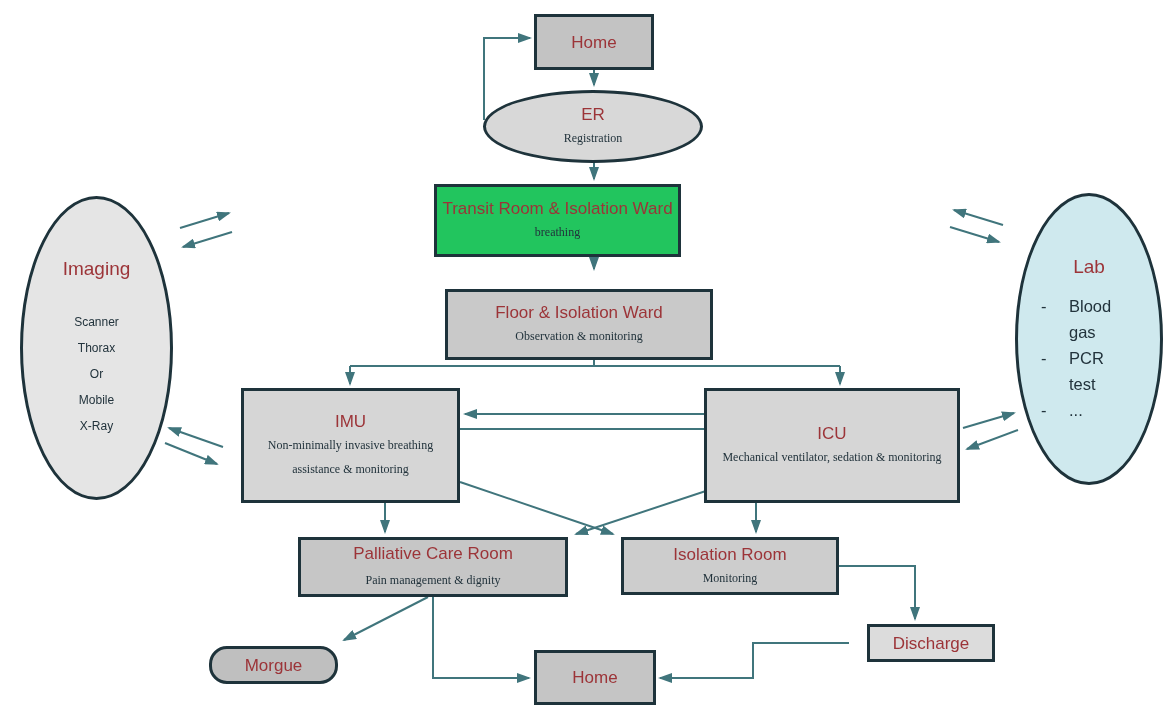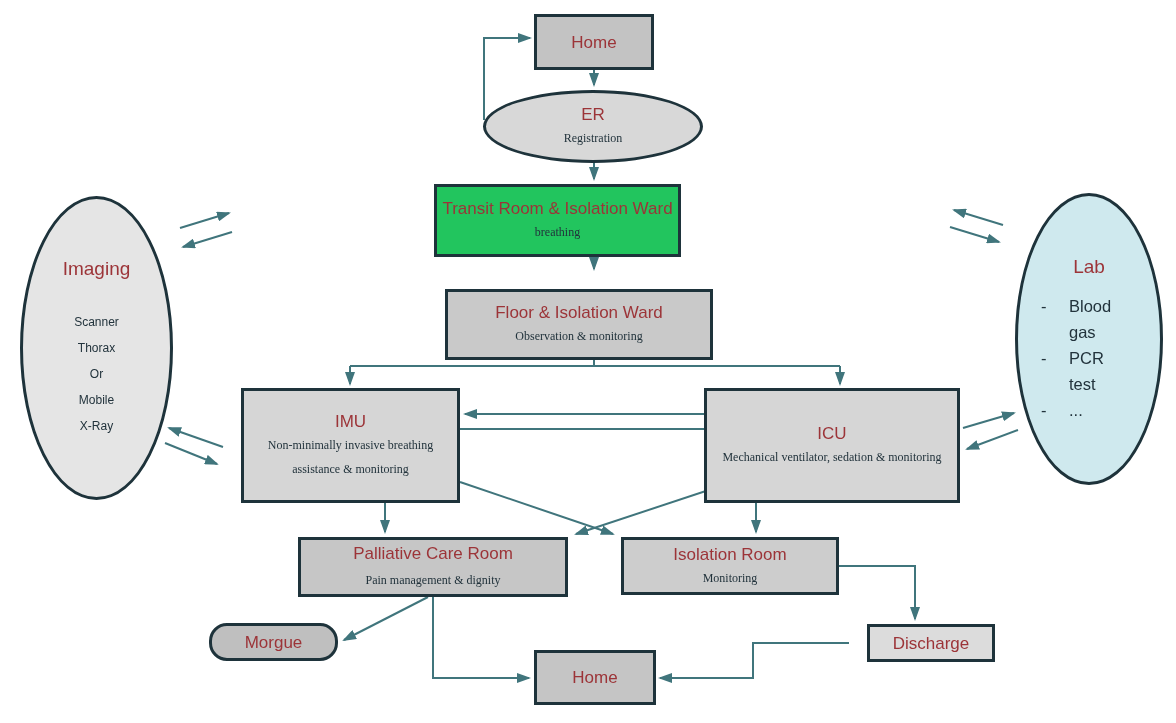--- a/index.html
+++ b/index.html
@@ -149,21 +149,21 @@
   <div class="node" style="left: 298px; top: 537px; width: 270px; height: 60px; background: rgb(198, 198, 198); justify-content: space-between;">
     <div class="title">Palliative Care Room</div>
     <div class="sub">Pain management &amp; dignity</div>
   </div>
 
   <div class="node" style="left: 621px; top: 537px; width: 218px; height: 58px; background: rgb(205, 205, 205);">
     <div class="title">Isolation Room</div>
     <div class="sub">Monitoring</div>
   </div>
 
-  <div class="node" style="left: 209px; top: 623px; width: 129px; height: 38px; background: rgb(191, 191, 191); border-radius: 18px;">
+  <div class="node" style="left: 209px; top: 646px; width: 129px; height: 38px; background: rgb(191, 191, 191); border-radius: 18px;">
     <div class="title">Morgue</div>
   </div>
 
   <div class="node" style="left: 849px; top: 624px; width: 128px; height: 38px; background: rgb(220, 220, 220); margin-left: 18px;">
     <div class="title">Discharge</div>
   </div>
 
   <div class="node" style="left: 534px; top: 650px; width: 122px; height: 55px; background: rgb(197, 197, 197);">
     <div class="title">Home</div>
   </div>

